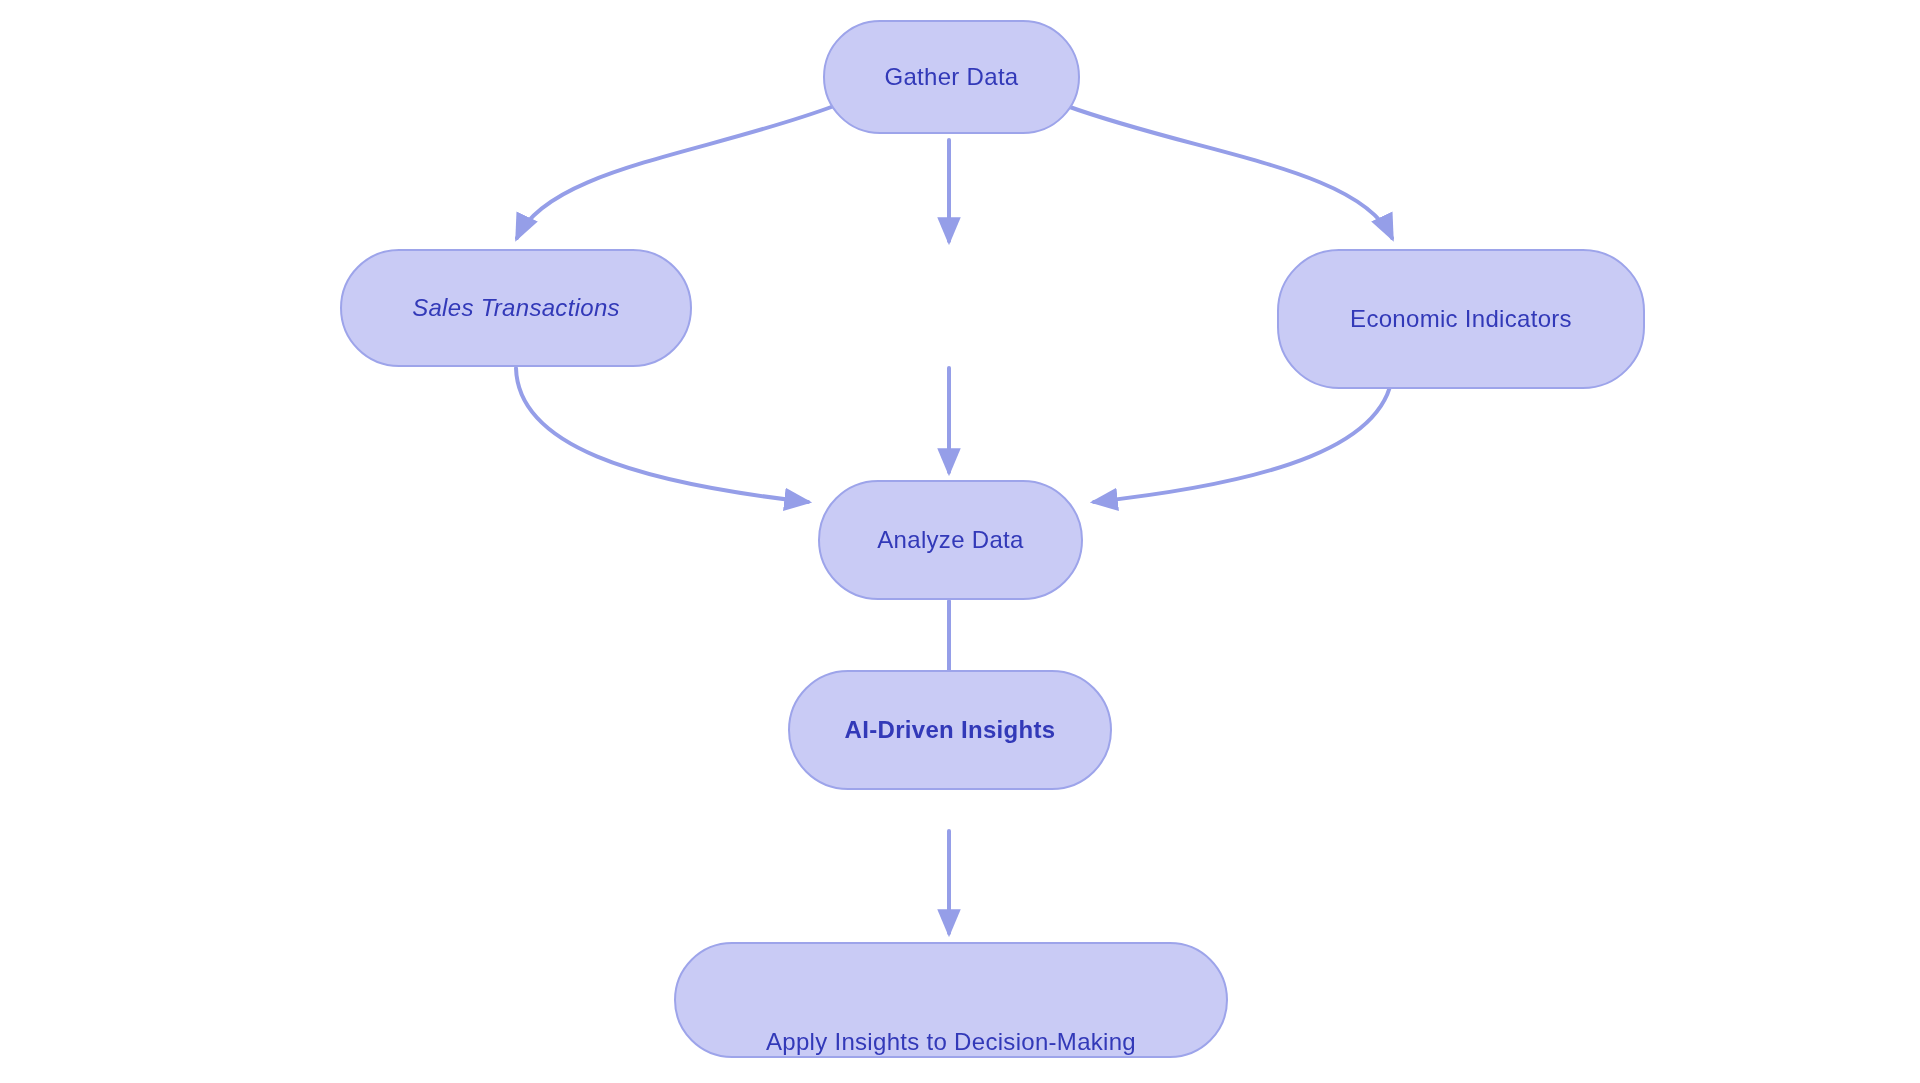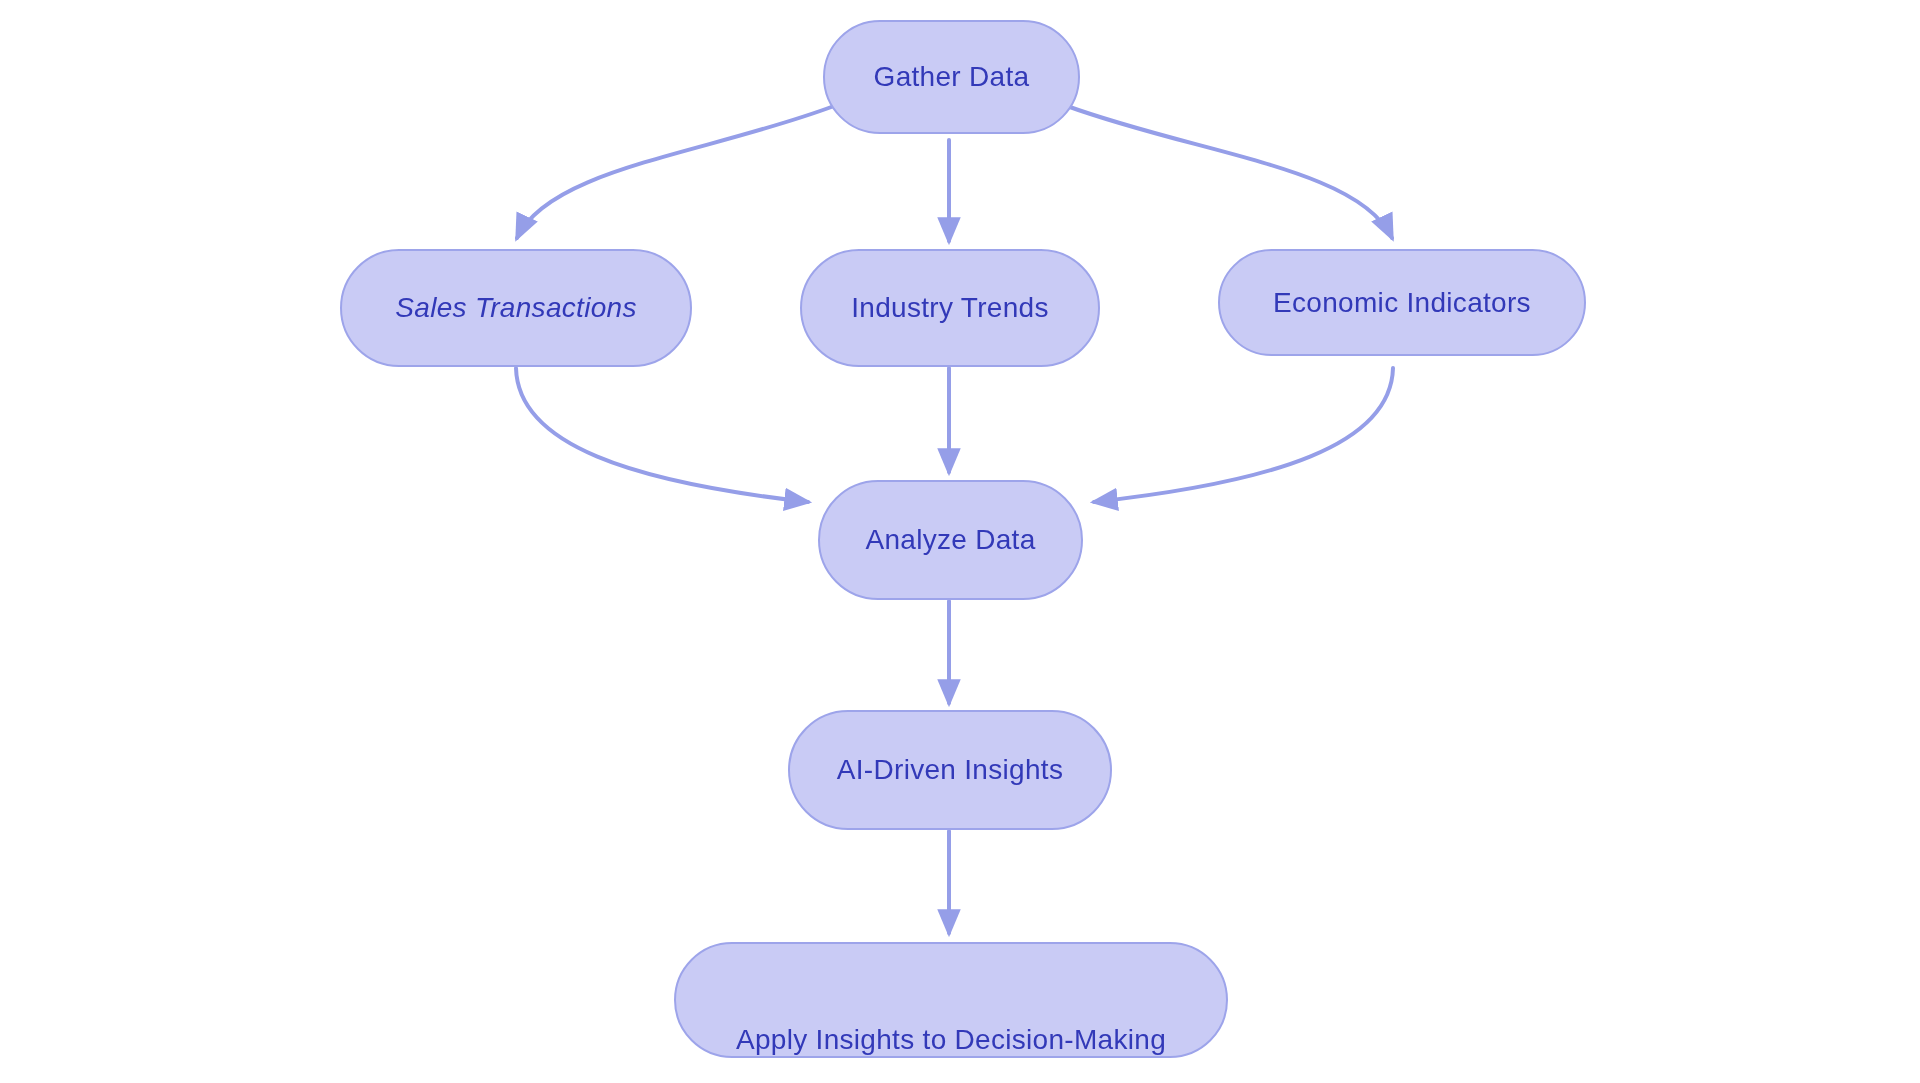--- a/index.html
+++ b/index.html
@@ -40,31 +40,31 @@
   #arrowhead path { fill: var(--edge-color); }
   .node {
     position: absolute;
     display: flex;
     align-items: center;
     justify-content: center;
     background: var(--node-fill-color);
     border: 2px solid var(--node-border-color);
     border-radius: 62px;
     color: var(--text-color);
-    font-size: 28px;
+    font-size: 24px;
     letter-spacing: 0.3px;
     text-align: center;
     white-space: nowrap;
   }
   .node-gather    { left: 823px;  top: 20px;  width: 257px; height: 114px; }
   .node-sales     { left: 340px;  top: 249px; width: 352px; height: 118px; font-style: italic; }
   .node-industry  { left: 800px;  top: 249px; width: 300px; height: 118px; }
-  .node-economic  { left: 1218px; top: 249px; width: 368px; height: 107px; }
+  .node-economic  { left: 1277px; top: 249px; width: 368px; height: 140px; }
   .node-analyze   { left: 818px;  top: 480px; width: 265px; height: 120px; }
-  .node-ai        { left: 788px;  top: 710px; width: 324px; height: 120px; }
+  .node-ai        { left: 788px;  top: 670px; width: 324px; height: 120px; font-weight: bold; }
   .node-apply     { left: 674px;  top: 942px; width: 554px; height: 116px; align-items: flex-end; }
 </style>
 </head>
 <body>
 
 <div class="canvas">
 
   <svg class="edges" viewBox="0 0 1920 1083" xmlns="http://www.w3.org/2000/svg" aria-hidden="true">
     <defs>
       <marker id="arrowhead" viewBox="0 0 10 10" refX="8.5" refY="5" markerWidth="7" markerHeight="7" orient="auto-start-reverse">
@@ -82,23 +82,20 @@
   </svg>
 
   <div class="node node-gather">
     <span class="node-label">Gather Data</span>
   </div>
 
   <div class="node node-sales">
     <span class="node-label">Sales Transactions</span>
   </div>
 
-  <div class="node node-industry">
-    <span class="node-label">Industry Trends</span>
-  </div>
 
   <div class="node node-economic">
     <span class="node-label">Economic Indicators</span>
   </div>
 
   <div class="node node-analyze">
     <span class="node-label">Analyze Data</span>
   </div>
 
   <div class="node node-ai">

